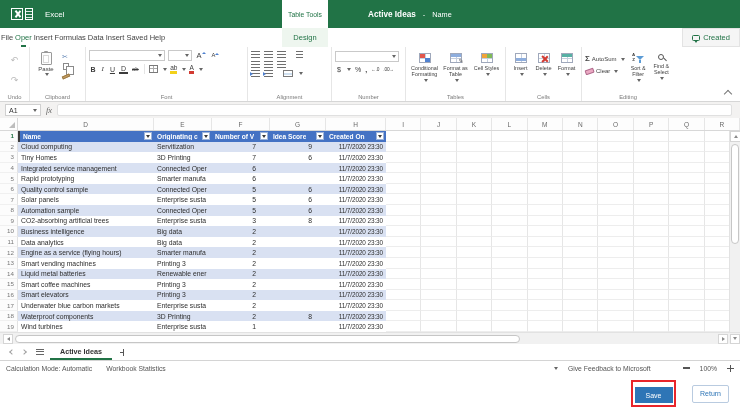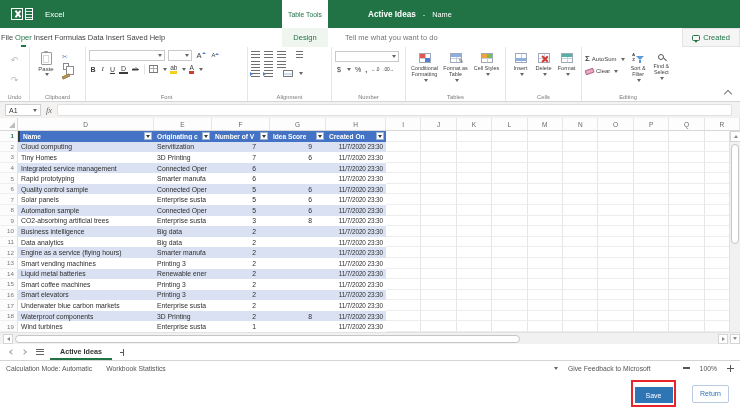--- a/index.html
+++ b/index.html
@@ -232,21 +232,20 @@
         <div class="menu-tab">File</div>
         <div class="menu-tab active">Oper</div>
         <div class="menu-tab">Insert</div>
         <div class="menu-tab">Formulas</div>
         <div class="menu-tab">Data</div>
         <div class="menu-tab">Insert</div>
         <div class="menu-tab">Saved</div>
         <div class="menu-tab">Help</div>
       </div>
     <div class="design-tab">Design</div>
-    <div class="tellme">Tell me what you want to do</div>
     <div class="comments-btn">
       <span class="bubble"></span>
       <span>Created</span>
     </div>
   </div>
 
   <div class="ribbon">
     <div class="group undo-g">
       <span class="uico">↶</span>
       <span class="uico">↷</span>

